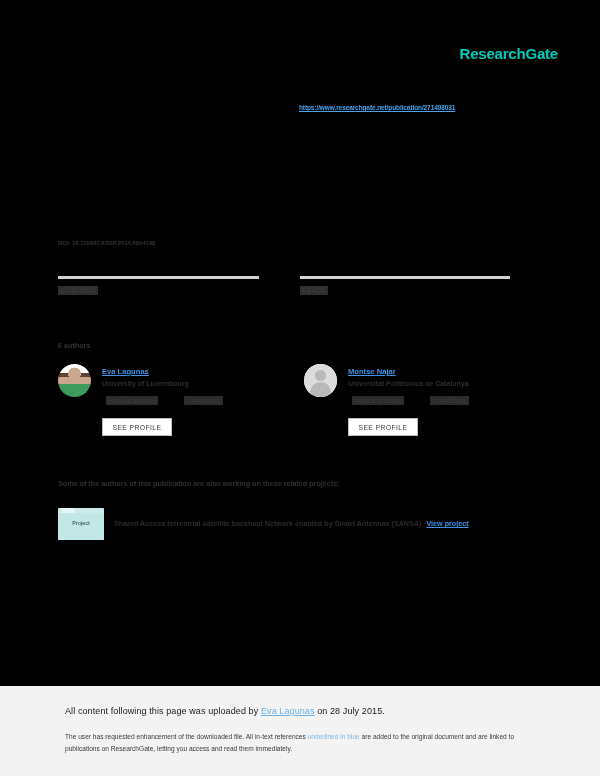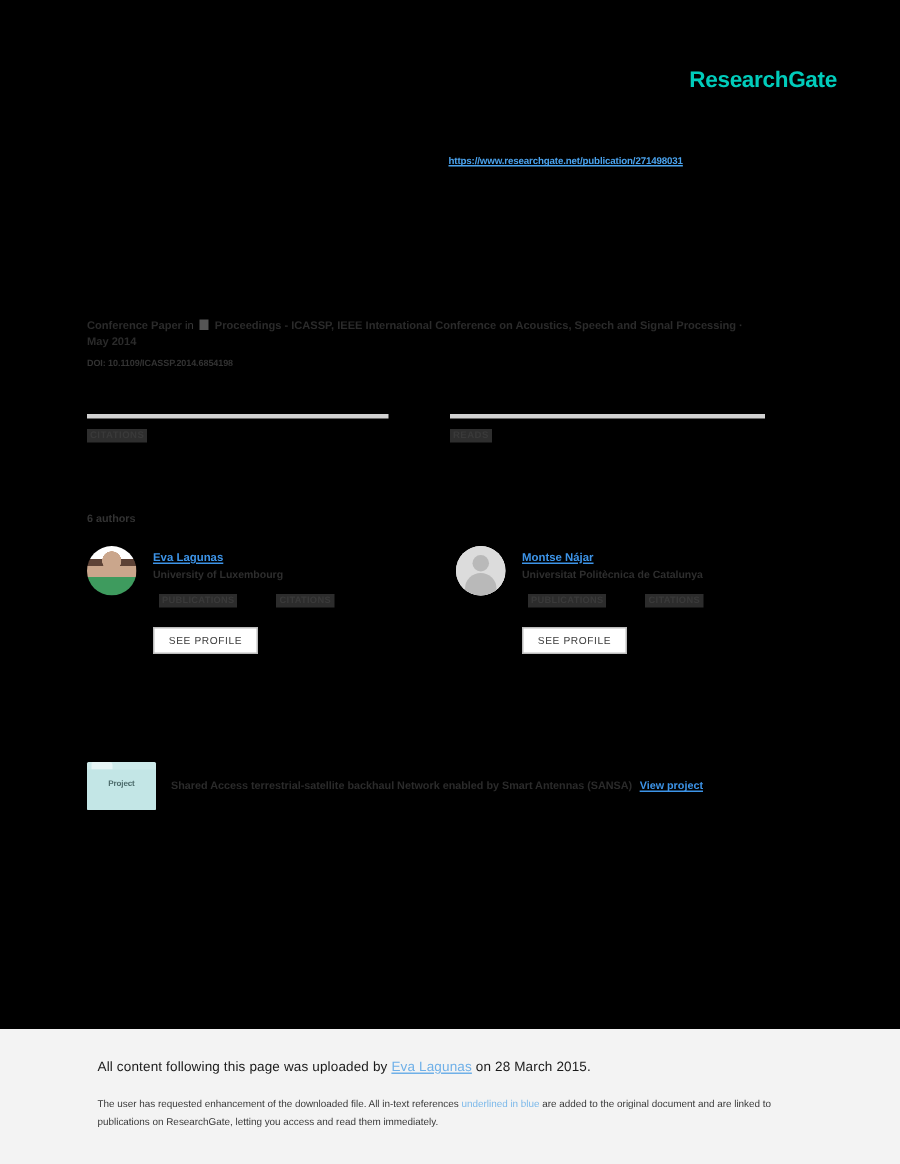--- a/index.html
+++ b/index.html
@@ -343,26 +343,20 @@
 <body>
 
 <div class="page">
 
   <div class="dark-area"></div>
 
   <div class="rg-logo">ResearchGate</div>
 
   <a class="rg-url" href="#">https://www.researchgate.net/publication/271498031</a>
 
-  <div class="pub-meta">
-    <span>Conference Paper</span>
-    <span class="in-word">in</span>
-    <span class="src-icon"></span>
-    <span>Proceedings - ICASSP, IEEE International Conference on Acoustics, Speech and Signal Processing · May 2014</span>
-  </div>
   <div class="pub-doi">DOI: 10.1109/ICASSP.2014.6854198</div>
 
   <div class="stats-row">
     <div class="stat-block left">
       <div class="stat-rule short"></div>
       <div class="stat-label">CITATIONS</div>
     </div>
     <div class="stat-block right">
       <div class="stat-rule"></div>
       <div class="stat-label">READS</div>
@@ -390,35 +384,36 @@
     </div>
     <a class="author-name" href="#">Montse Nájar</a>
     <div class="author-affil">Universitat Politècnica de Catalunya</div>
     <div class="author-stats">
       <span class="astat-label">PUBLICATIONS</span>
       <span class="astat-label">CITATIONS</span>
     </div>
     <div class="see-profile">SEE PROFILE</div>
   </div>
 
+  <div class="projects-intro">Some of the authors of this publication are also working on these related projects:</div>
 
   <div class="project-row p0">
     <div class="folder">
       <div class="tab"></div>
       <div class="body"></div>
       <div class="ftext">Project</div>
     </div>
     <div class="project-title">
       <span>Shared Access terrestrial-satellite backhaul Network enabled by Smart Antennas (SANSA)</span><a class="project-link" href="#">View project</a>
     </div>
   </div>
 
 
   <div class="footer">
     <div class="footer-main">
-      <span>All content following this page was uploaded by </span><a class="flink" href="#">Eva Lagunas</a><span> on 28 March 2015.</span>
+      <span>All content following this page was uploaded by </span><a class="flink" href="#">Eva Lagunas</a><span> on 28 July 2015.</span>
     </div>
     <div class="footer-note">
       <span>The user has requested enhancement of the downloaded file. All in-text references </span><span class="flink-blue">underlined in blue</span><span> are added to the original document and are linked to publications on ResearchGate, letting you access and read them immediately.</span>
     </div>
   </div>
 
 </div>
 
 </body></html>

